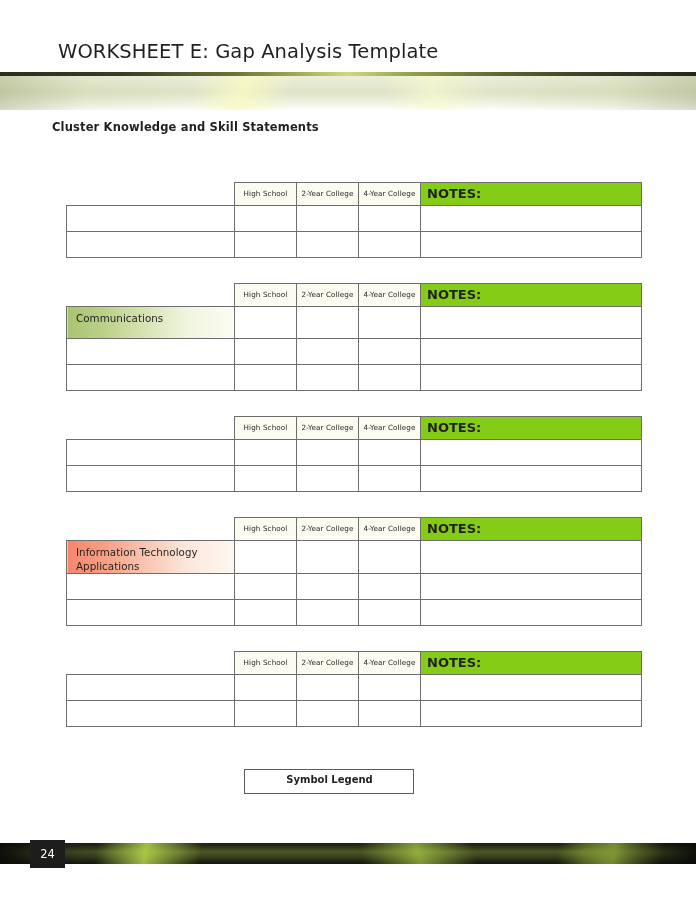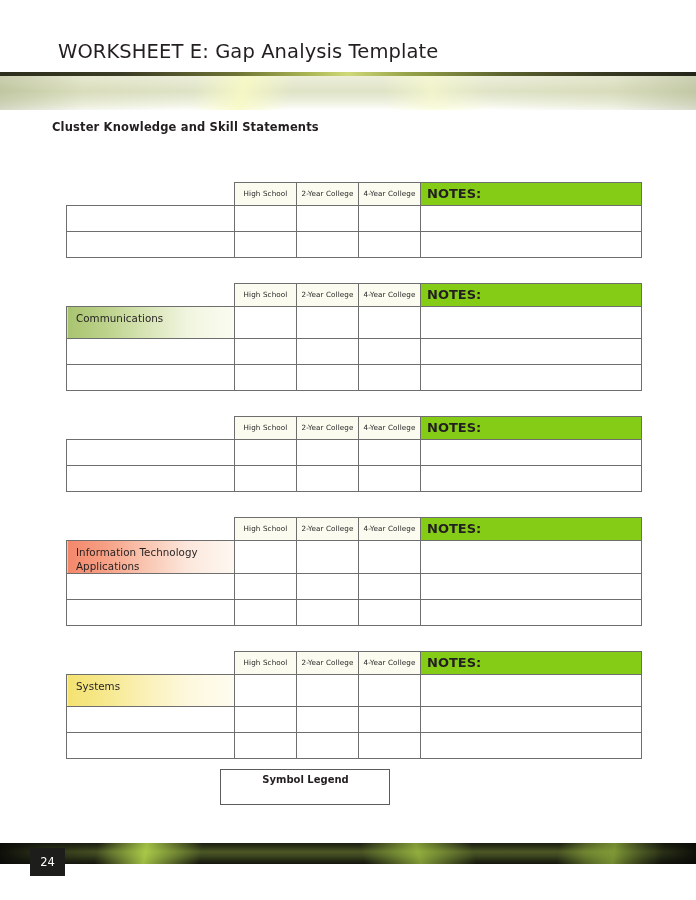--- a/index.html
+++ b/index.html
@@ -136,26 +136,26 @@
   
   .g-pink   { background: linear-gradient(to right, #d993bd 0%, #e3adcc 22%, #f0cfe0 45%, #faf0f3 72%, #fdfcf7 100%); }
   .g-green  { background: linear-gradient(to right, #a8c470 0%, #bbd189 22%, #d5e3b2 45%, #f0f5df 72%, #fbfcf2 100%); }
   .g-purple { background: linear-gradient(to right, #a193c2 0%, #b4a8ce 22%, #cfc7de 45%, #eeeaf2 72%, #fbfaf6 100%); }
   .g-orange { background: linear-gradient(to right, #f4876a 0%, #f69f84 22%, #f9c3ae 45%, #fce7dc 72%, #fdf8f1 100%); }
   .g-yellow { background: linear-gradient(to right, #f4e271 0%, #f6e88c 22%, #faf0b4 45%, #fdf8dd 72%, #fefcf0 100%); }
 
   
   .legend-box {
     position: absolute;
-    left: 220px;
+    left: 244px;
     top: 769px;
     width: 170px;
     border: 1px solid #5a5b5a;
     background: #ffffff;
-    padding: 4px 6px 16px 7px;
+    padding: 4px 6px 5px 7px;
   }
   .legend-title {
     text-align: center;
     font-size: 10px;
     font-weight: bold;
     color: #231f20;
     margin-bottom: 3px;
   }
   .legend-line {
     font-size: 9.3px;
@@ -199,21 +199,20 @@
   .page-number-box {
     position: absolute;
     left: 30px; top: 0px;
     width: 35px; height: 28px;
     background: #1d1d1b;
     color: #ffffff;
     font-size: 11.5px;
     text-align: center;
     line-height: 28px;
     z-index: 3;
-    margin-top: 8px;
   }
 </style>
 </head>
 <body>
 
 <div class="page-header">
   <div class="page-title">WORKSHEET E: Gap Analysis Template</div>
   <div class="header-rule"></div>
   <div class="header-band"></div>
 </div>
@@ -337,27 +336,20 @@
     </table>
     <table class="gap-table">
       <tbody>
         <tr>
           <td class="hdr-blank" style="width:168px"></td>
           <th class="hdr-cell" style="width:62px">High School</th>
           <th class="hdr-cell" style="width:62px">2-Year College</th>
           <th class="hdr-cell" style="width:62px">4-Year College</th>
           <th class="hdr-notes">NOTES:</th>
         </tr>
-        <tr>
-          <td class="cluster-label g-yellow">Systems</td>
-          <td class="body-cell"></td>
-          <td class="body-cell"></td>
-          <td class="body-cell"></td>
-          <td class="body-cell"></td>
-        </tr>
         <tr class="blank-row">
           <td></td>
           <td></td>
           <td></td>
           <td></td>
           <td></td>
         </tr>
         <tr class="blank-row">
           <td></td>
           <td></td>

